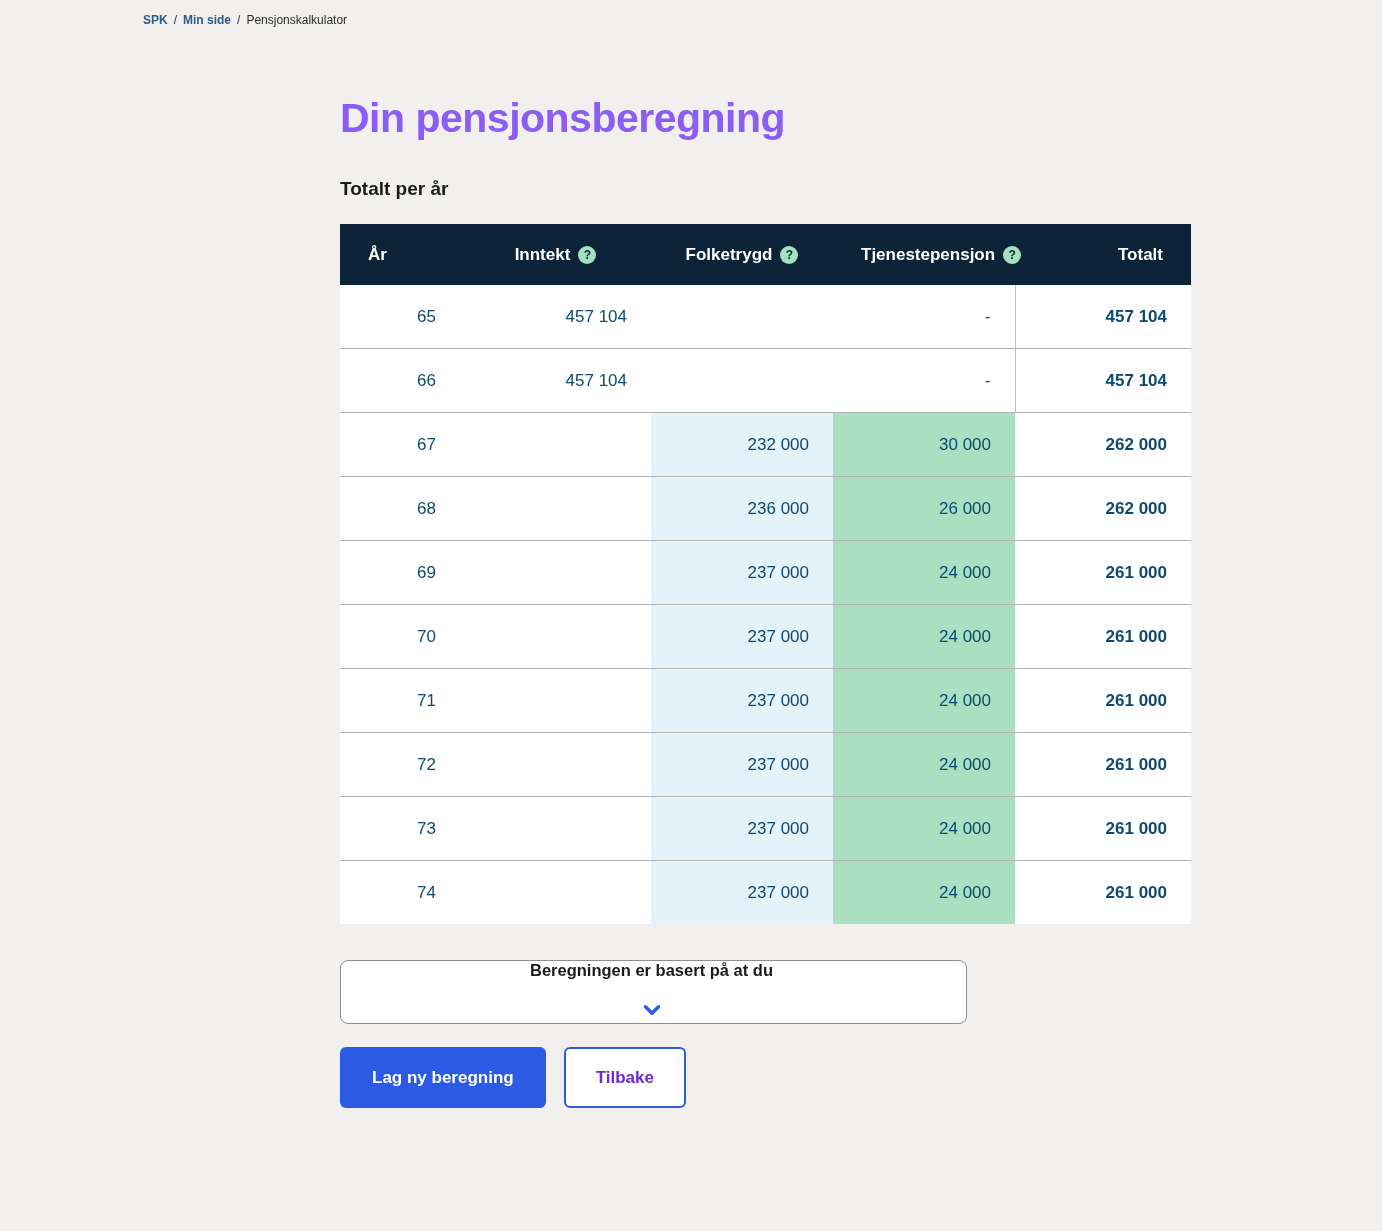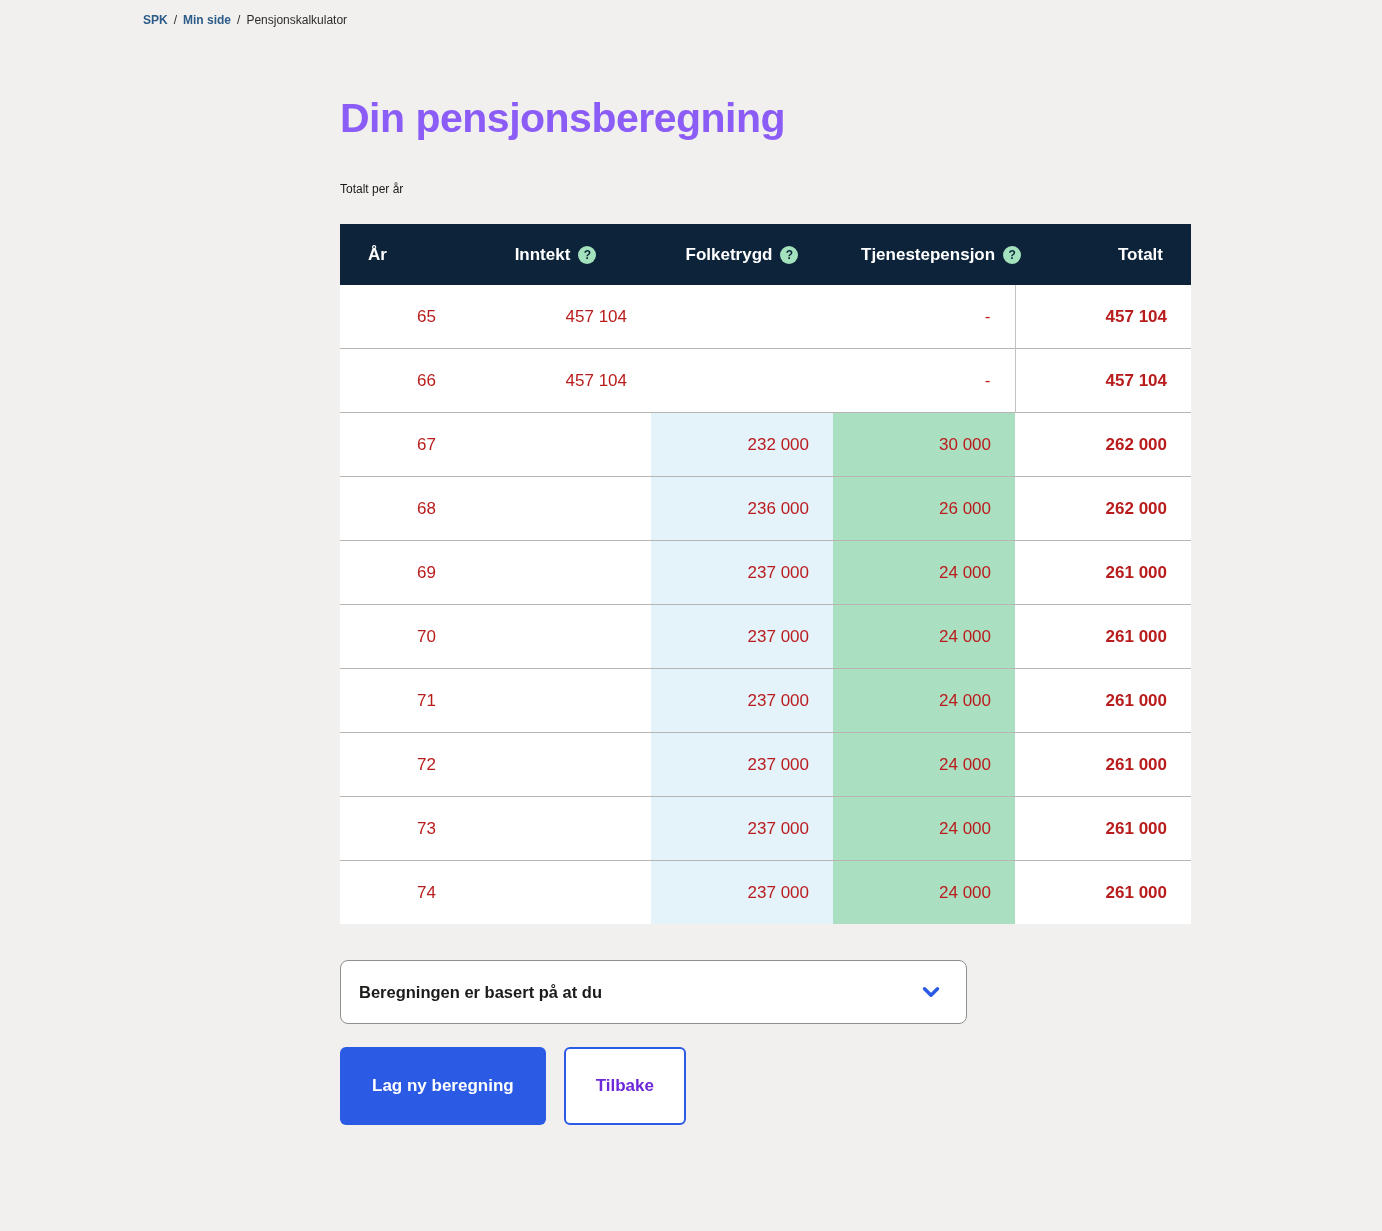--- a/index.html
+++ b/index.html
@@ -48,22 +48,22 @@
   .page-title {
     margin: 64px 0 0 0;
     font-size: 41px;
     line-height: 48px;
     font-weight: 800;
     letter-spacing: -0.5px;
     color: #8b5cf6;
   }
   .subtitle {
     margin-top: 37px;
-    font-size: 12px;
-    font-weight: 400;
+    font-size: 19px;
+    font-weight: 700;
     line-height: 20px;
   }
 
   
   table.pension {
     margin-top: 25px;
     width: 851px;
     border-collapse: collapse;
     table-layout: fixed;
     font-size: 17px;
@@ -103,21 +103,21 @@
     cursor: pointer;
   }
   .th-label { vertical-align: middle; }
 
   table.pension td {
     background: #ffffff;
     padding: 18px 24px;
     line-height: 27px;
     text-align: right;
     vertical-align: middle;
-    color: #b91c1c;
+    color: #0c4a6e;
   }
   table.pension tbody tr + tr td { border-top: 1px solid #b6b5b3; }
 
   td.col-ar { text-align: left; }
   td.col-folketrygd.tinted { background: #e4f2fa; }
   td.col-tjenestepensjon.tinted { background: #abdfc2; }
   td.col-totalt {
     background: #7ce9a3;
     font-weight: 700;
   }
@@ -130,37 +130,38 @@
     height: 64px;
     box-sizing: border-box;
     background: #ffffff;
     border: 1px solid #8f8f8d;
     border-radius: 8px;
     display: flex;
     align-items: center;
     justify-content: space-between;
     padding: 0 22px 0 18px;
     cursor: pointer;
+    flex-direction: column;
   }
   .accordion-label {
     font-size: 16.5px;
     font-weight: 700;
     color: #1b1b19;
   }
   .chevron-down { display: block; }
 
   
   .actions {
     margin-top: 23px;
     display: flex;
     gap: 18px;
     align-items: center;
   }
   .btn {
-    height: 78px;
+    height: 61px;
     border-radius: 6px;
     font-family: "Liberation Sans", sans-serif;
     font-size: 17px;
     font-weight: 700;
     cursor: pointer;
     display: inline-flex;
     align-items: center;
     justify-content: center;
     box-sizing: border-box;
   }

